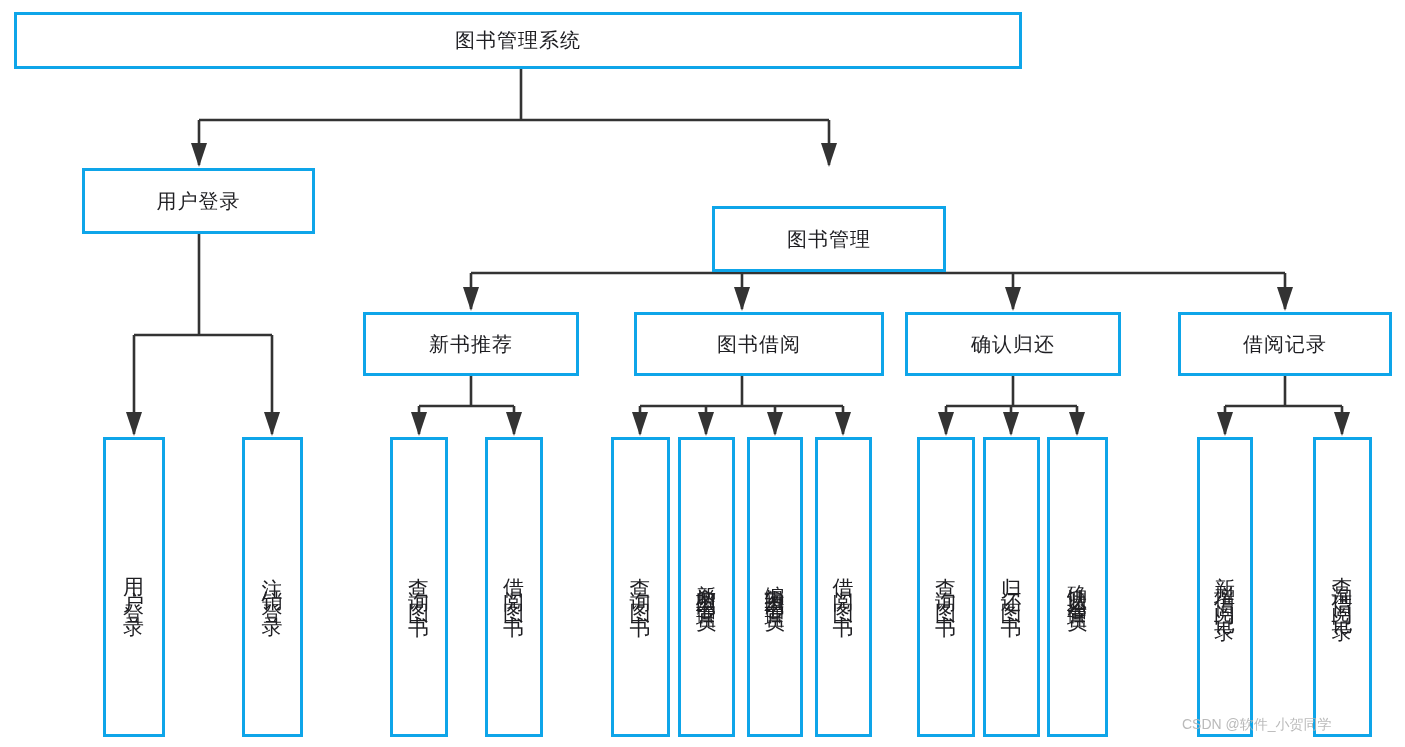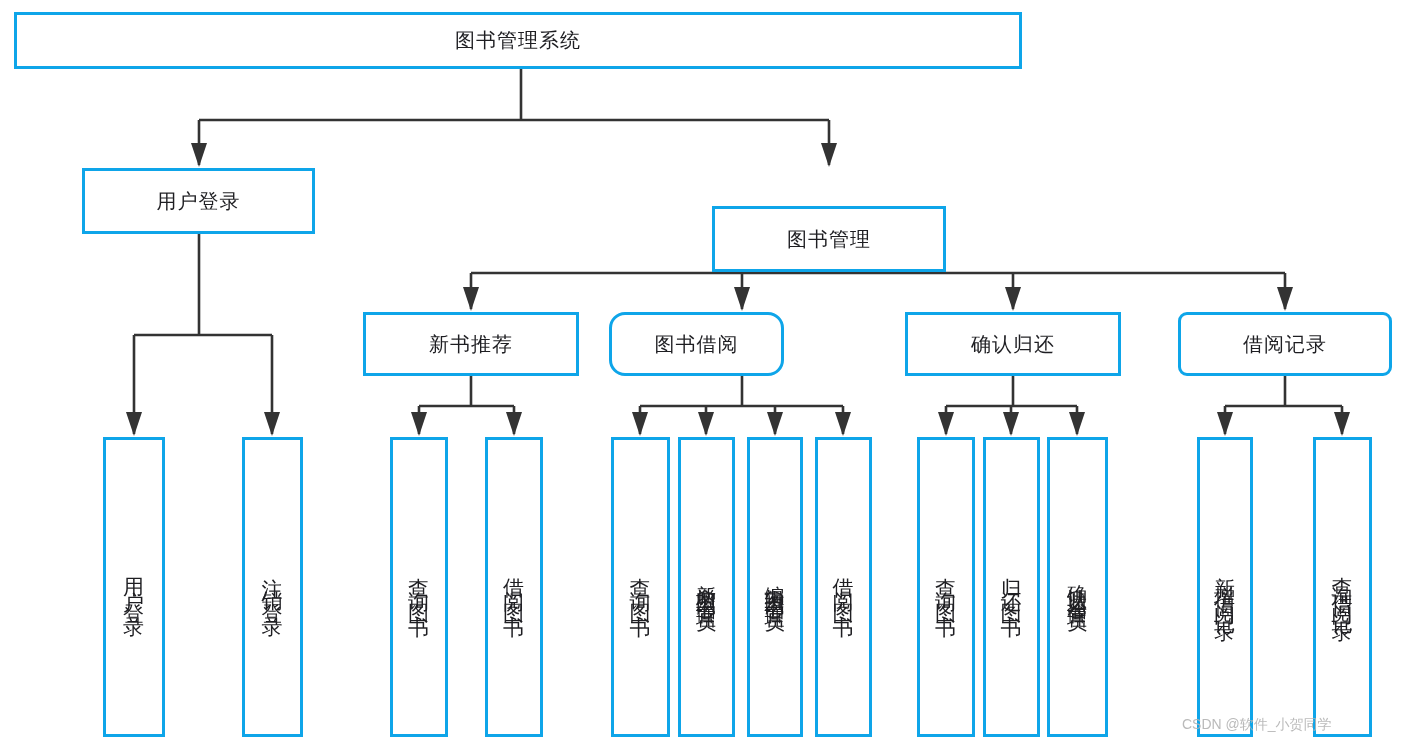--- a/index.html
+++ b/index.html
@@ -111,27 +111,27 @@
   <div class="node h-node" style="left:82px; top:168px; width:233px; height:66px;">
     <span>用户登录</span>
   </div>
   <div class="node h-node" style="left:712px; top:168px; width:234px; height:66px;margin-top:38px;">
     <span>图书管理</span>
   </div>
 
   <div class="node h-node" style="left:363px; top:312px; width:216px; height:64px;">
     <span>新书推荐</span>
   </div>
-  <div class="node h-node" style="left:609px; top:312px; width:175px; height:64px;border-radius:16px;">
+  <div class="node h-node" style="left:634px; top:312px; width:250px; height:64px;">
     <span>图书借阅</span>
   </div>
   <div class="node h-node" style="left:905px; top:312px; width:216px; height:64px;">
     <span>确认归还</span>
   </div>
-  <div class="node h-node" style="left:1178px; top:312px; width:214px; height:64px;border-radius:9px;">
+  <div class="node h-node" style="left:1178px; top:312px; width:214px; height:64px;">
     <span>借阅记录</span>
   </div>
 
   <div class="node v-node" style="left:103px; top:437px; width:62px; height:300px;">
     <span class="vtext ls4">用户登录</span>
   </div>
   <div class="node v-node" style="left:242px; top:437px; width:61px; height:300px;">
     <span class="vtext ls4">注销登录</span>
   </div>
 

